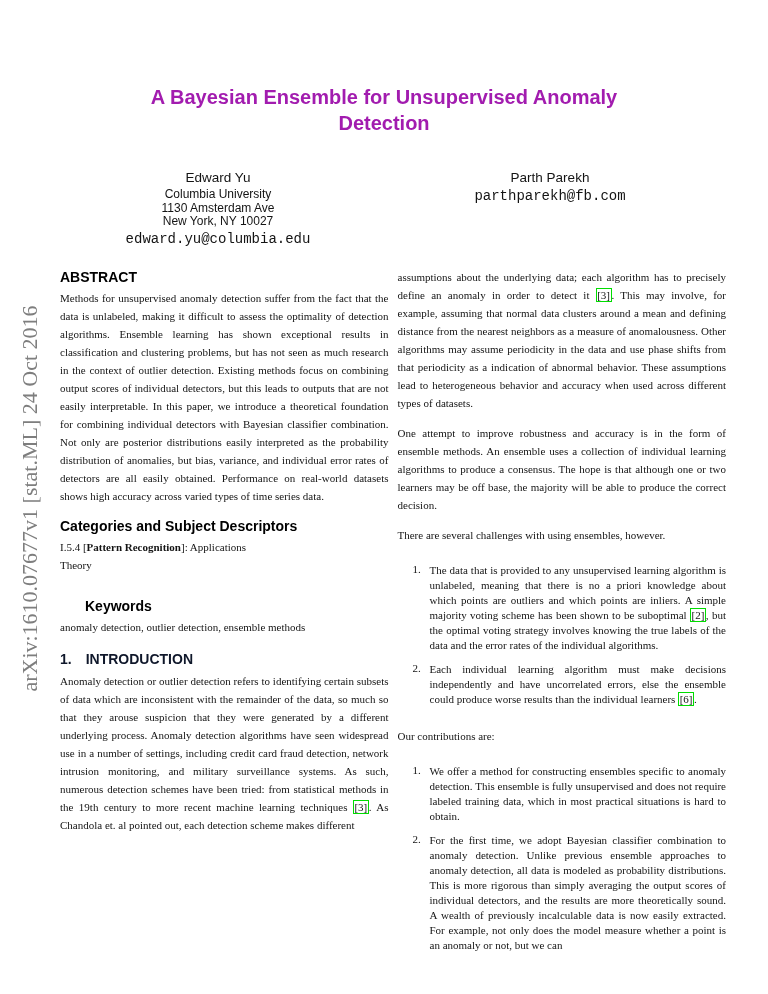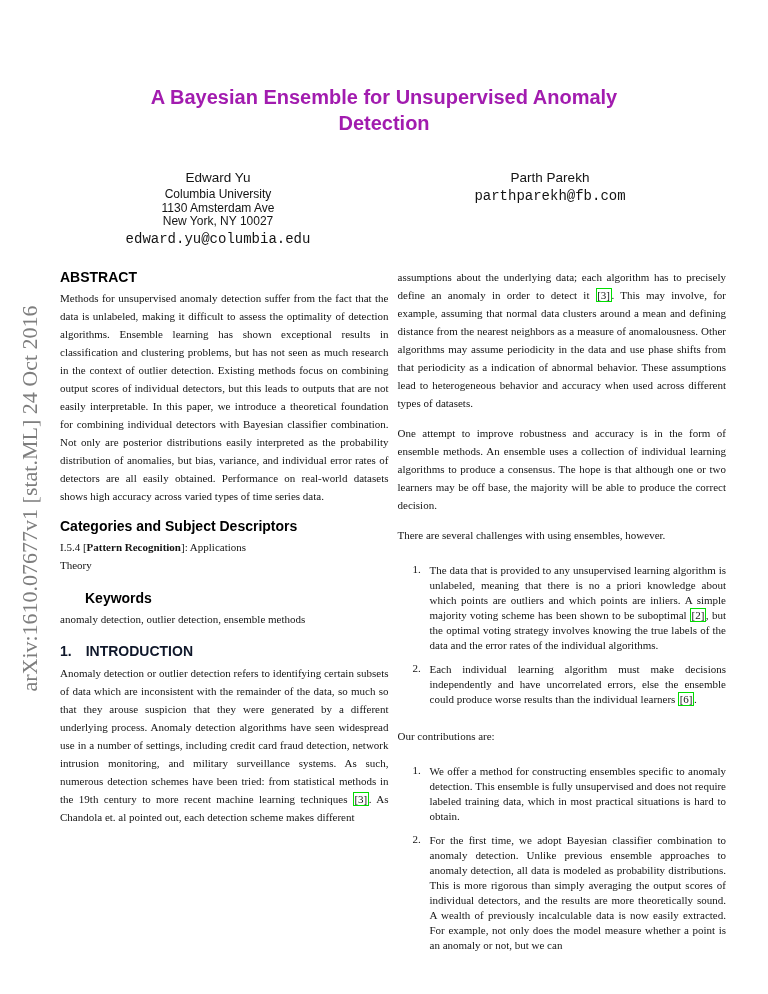--- a/index.html
+++ b/index.html
@@ -119,21 +119,21 @@
 
   <div class="col">
     <div class="sec-h first">ABSTRACT</div>
     <p>Methods for unsupervised anomaly detection suffer from the fact that the data is unlabeled, making it difficult to assess the optimality of detection algorithms. Ensemble learning has shown exceptional results in classification and clustering problems, but has not seen as much research in the context of outlier detection. Existing methods focus on combining output scores of individual detectors, but this leads to outputs that are not easily interpretable. In this paper, we introduce a theoretical foundation for combining individual detectors with Bayesian classifier combination. Not only are posterior distributions easily interpreted as the probability distribution of anomalies, but bias, variance, and individual error rates of detectors are all easily obtained. Performance on real-world datasets shows high accuracy across varied types of time series data.</p>
 
     <div class="sec-h">Categories and Subject Descriptors</div>
     <p class="tight"><span>I.5.4 [</span><b>Pattern Recognition</b><span>]: Applications</span></p>
 
     <p class="tight">Theory</p>
 
-    <div class="sec-h" style="margin-top:16px;padding-left:25px;">Keywords</div>
+    <div class="sec-h" style="margin-top:24px;padding-left:25px;">Keywords</div>
     <p class="tight">anomaly detection, outlier detection, ensemble methods</p>
 
     <div class="num-h"><span class="num">1.</span><span>INTRODUCTION</span></div>
     <p><span>Anomaly detection or outlier detection refers to identifying certain subsets of data which are inconsistent with the remainder of the data, so much so that they arouse suspicion that they were generated by a different underlying process. Anomaly detection algorithms have seen widespread use in a number of settings, including credit card fraud detection, network intrusion monitoring, and military surveillance systems. As such, numerous detection schemes have been tried: from statistical methods in the 19th century to more recent machine learning techniques </span><a href="#" class="cite">[3]</a><span>. As Chandola et. al pointed out, each detection scheme makes different</span></p>
   </div>
 
   <div class="col">
     <p><span>assumptions about the underlying data; each algorithm has to precisely define an anomaly in order to detect it </span><a href="#" class="cite">[3]</a><span>. This may involve, for example, assuming that normal data clusters around a mean and defining distance from the nearest neighbors as a measure of anomalousness. Other algorithms may assume periodicity in the data and use phase shifts from that periodicity as a indication of abnormal behavior. These assumptions lead to heterogeneous behavior and accuracy when used across different types of datasets.</span></p>
 
     <p>One attempt to improve robustness and accuracy is in the form of ensemble methods. An ensemble uses a collection of individual learning algorithms to produce a consensus. The hope is that although one or two learners may be off base, the majority will be able to produce the correct decision.</p>

